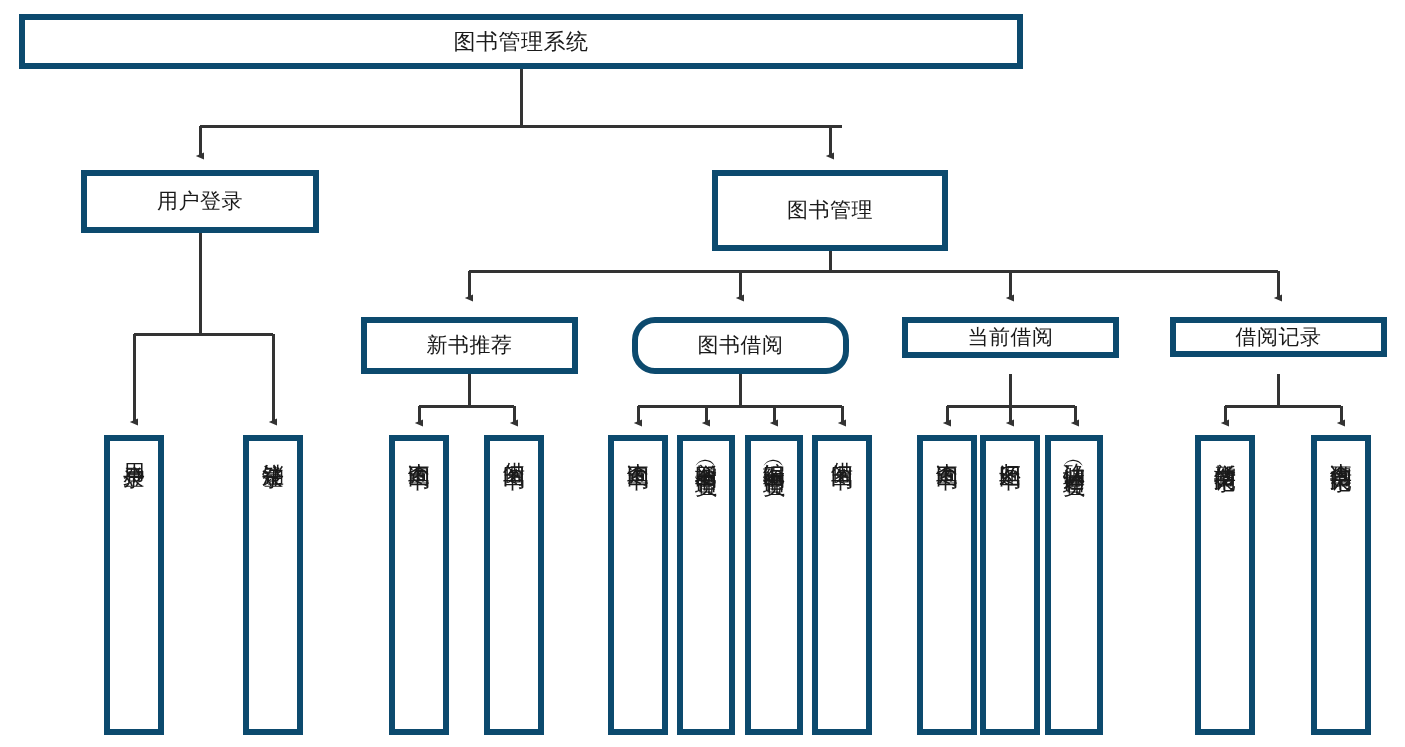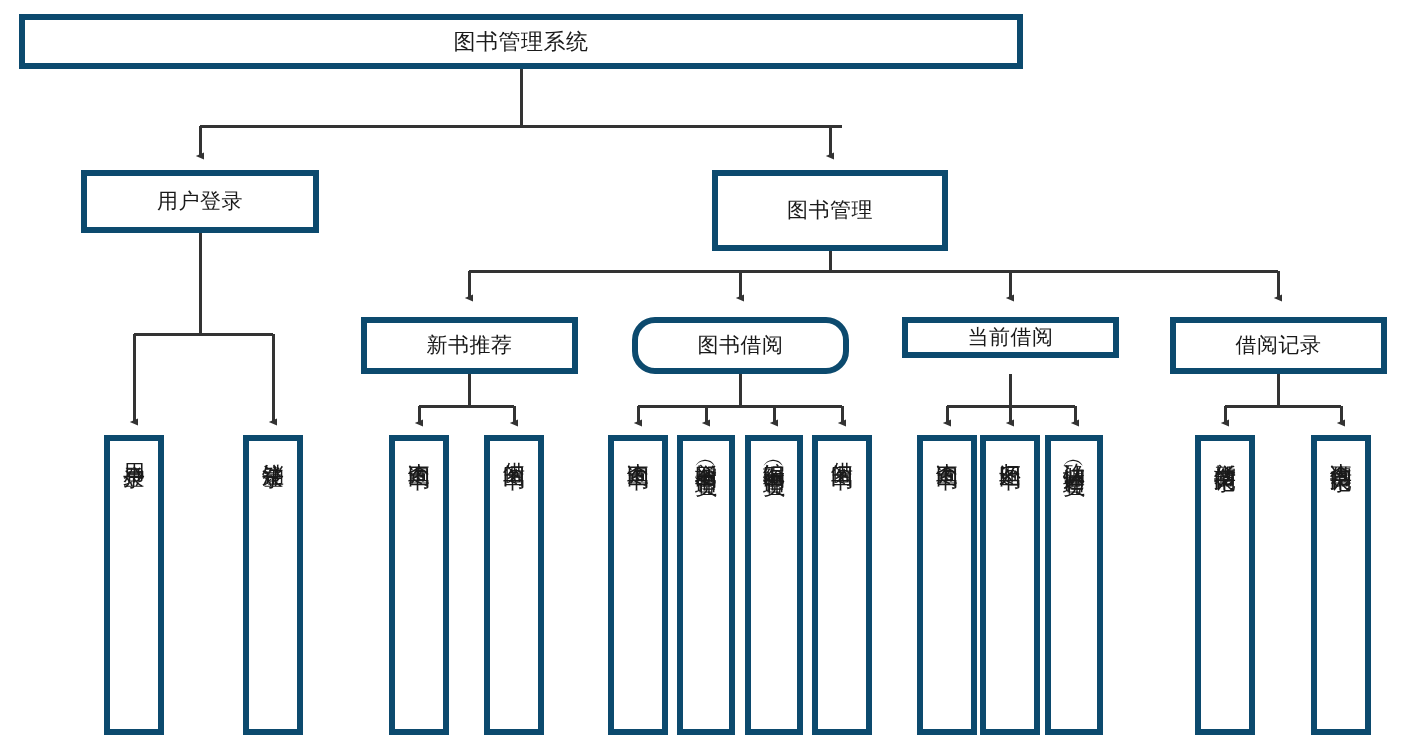--- a/index.html
+++ b/index.html
@@ -140,21 +140,21 @@
 
   <div class="node horizontal" style="left:361px; top:317px; width:217px; height:57px;">
     <span class="node-label">新书推荐</span>
   </div>
   <div class="node horizontal" style="left:632px; top:317px; width:217px; height:57px;border-radius:23px;">
     <span class="node-label">图书借阅</span>
   </div>
   <div class="node horizontal" style="left:902px; top:317px; width:217px; height:41px;">
     <span class="node-label">当前借阅</span>
   </div>
-  <div class="node horizontal" style="left:1170px; top:317px; width:217px; height:57px;">
+  <div class="node horizontal" style="left:1170px; top:317px; width:217px; height:40px;">
     <span class="node-label">借阅记录</span>
   </div>
 
   <div class="node vertical" style="left:104px; top:435px; width:60px; height:300px;">
     <span class="node-label">用户登录</span>
   </div>
   <div class="node vertical" style="left:243px; top:435px; width:60px; height:300px;">
     <span class="node-label">注销登录</span>
   </div>
 

